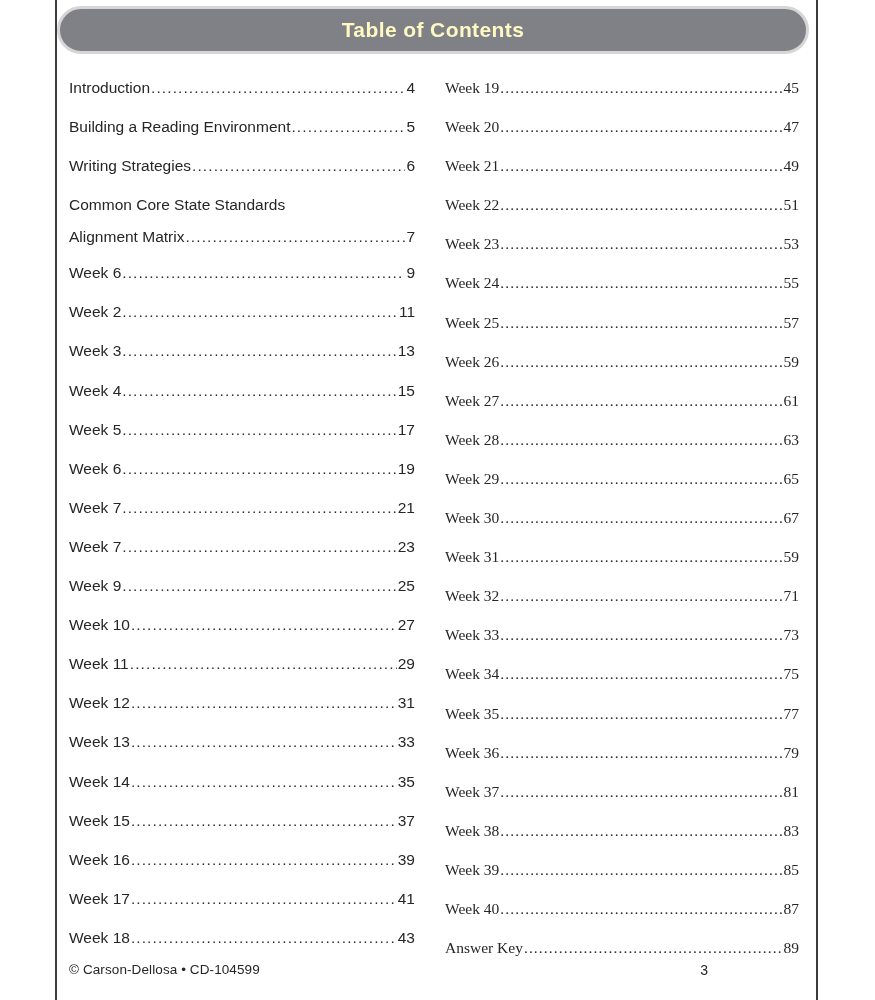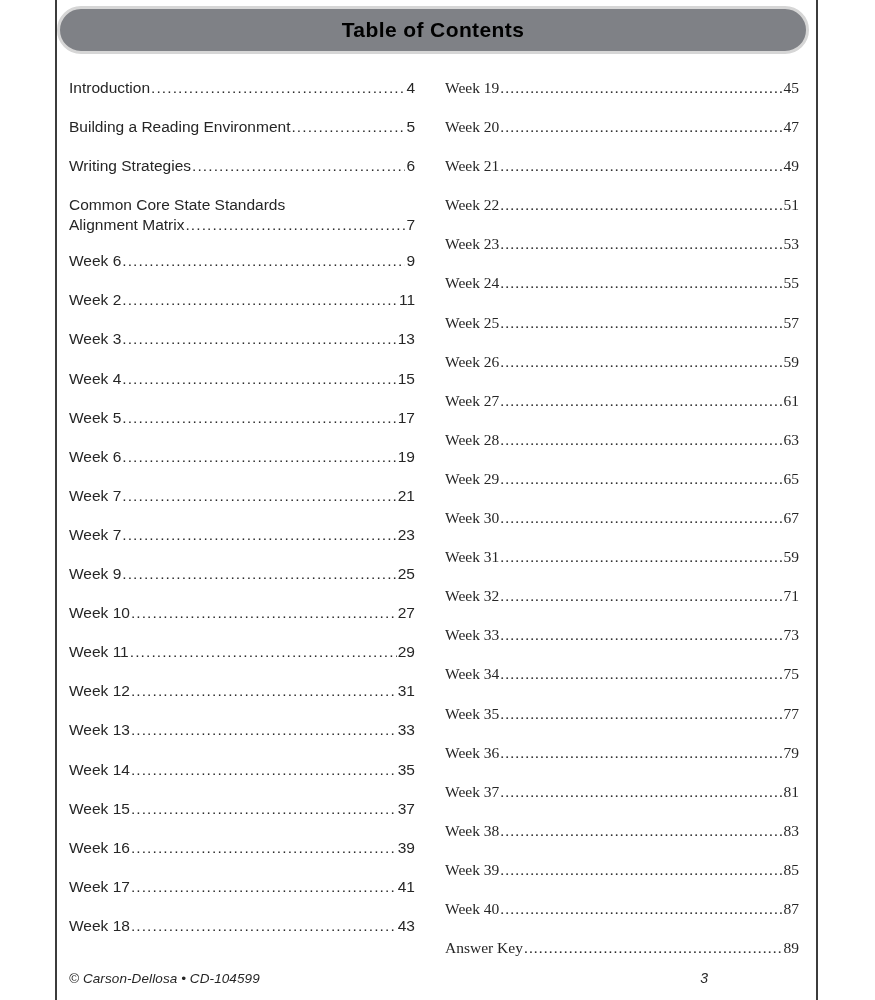--- a/index.html
+++ b/index.html
@@ -53,21 +53,21 @@
     height: 100%;
     box-sizing: border-box;
     background: #7f8186;
     border: 3px solid #d6d6d6;
     border-radius: 26px;
     display: flex;
     align-items: center;
     justify-content: center;
   }
   #title-pill .title-text {
-    color: #000000;
+    color: #fef9c3;
     font-size: 21px;
     font-weight: bold;
     letter-spacing: 0.4px;
     line-height: 1;
     padding-bottom: 2px;
   }
 
   
   #columns {
     position: absolute;
@@ -114,39 +114,38 @@
     margin: 0 1px;
   }
   .toc-entry .entry-page {
     flex: 0 0 auto;
     white-space: nowrap;
     text-align: right;
   }
   
   .toc-entry .first-line {
     display: block;
-    margin-bottom: 4px;
+    margin-bottom: 16px;
   }
   .toc-entry.multiline {
     margin-bottom: 21px;
   }
 
   
   #footer {
     position: absolute;
     left: 57px;
     top: 962px;
     width: 667px;
     height: 32px;
     display: flex;
-    align-items: center;
+    align-items: flex-start;
     justify-content: space-between;
     padding: 0 16px 0 12px;
     box-sizing: border-box;
-    font-style: italic;
   }
   #footer .copyright {
     font-size: 13.5px;
     color: #262626;
     letter-spacing: 0.1px;
   }
   #footer .page-number {
     font-size: 14px;
     color: #262626;
   }

